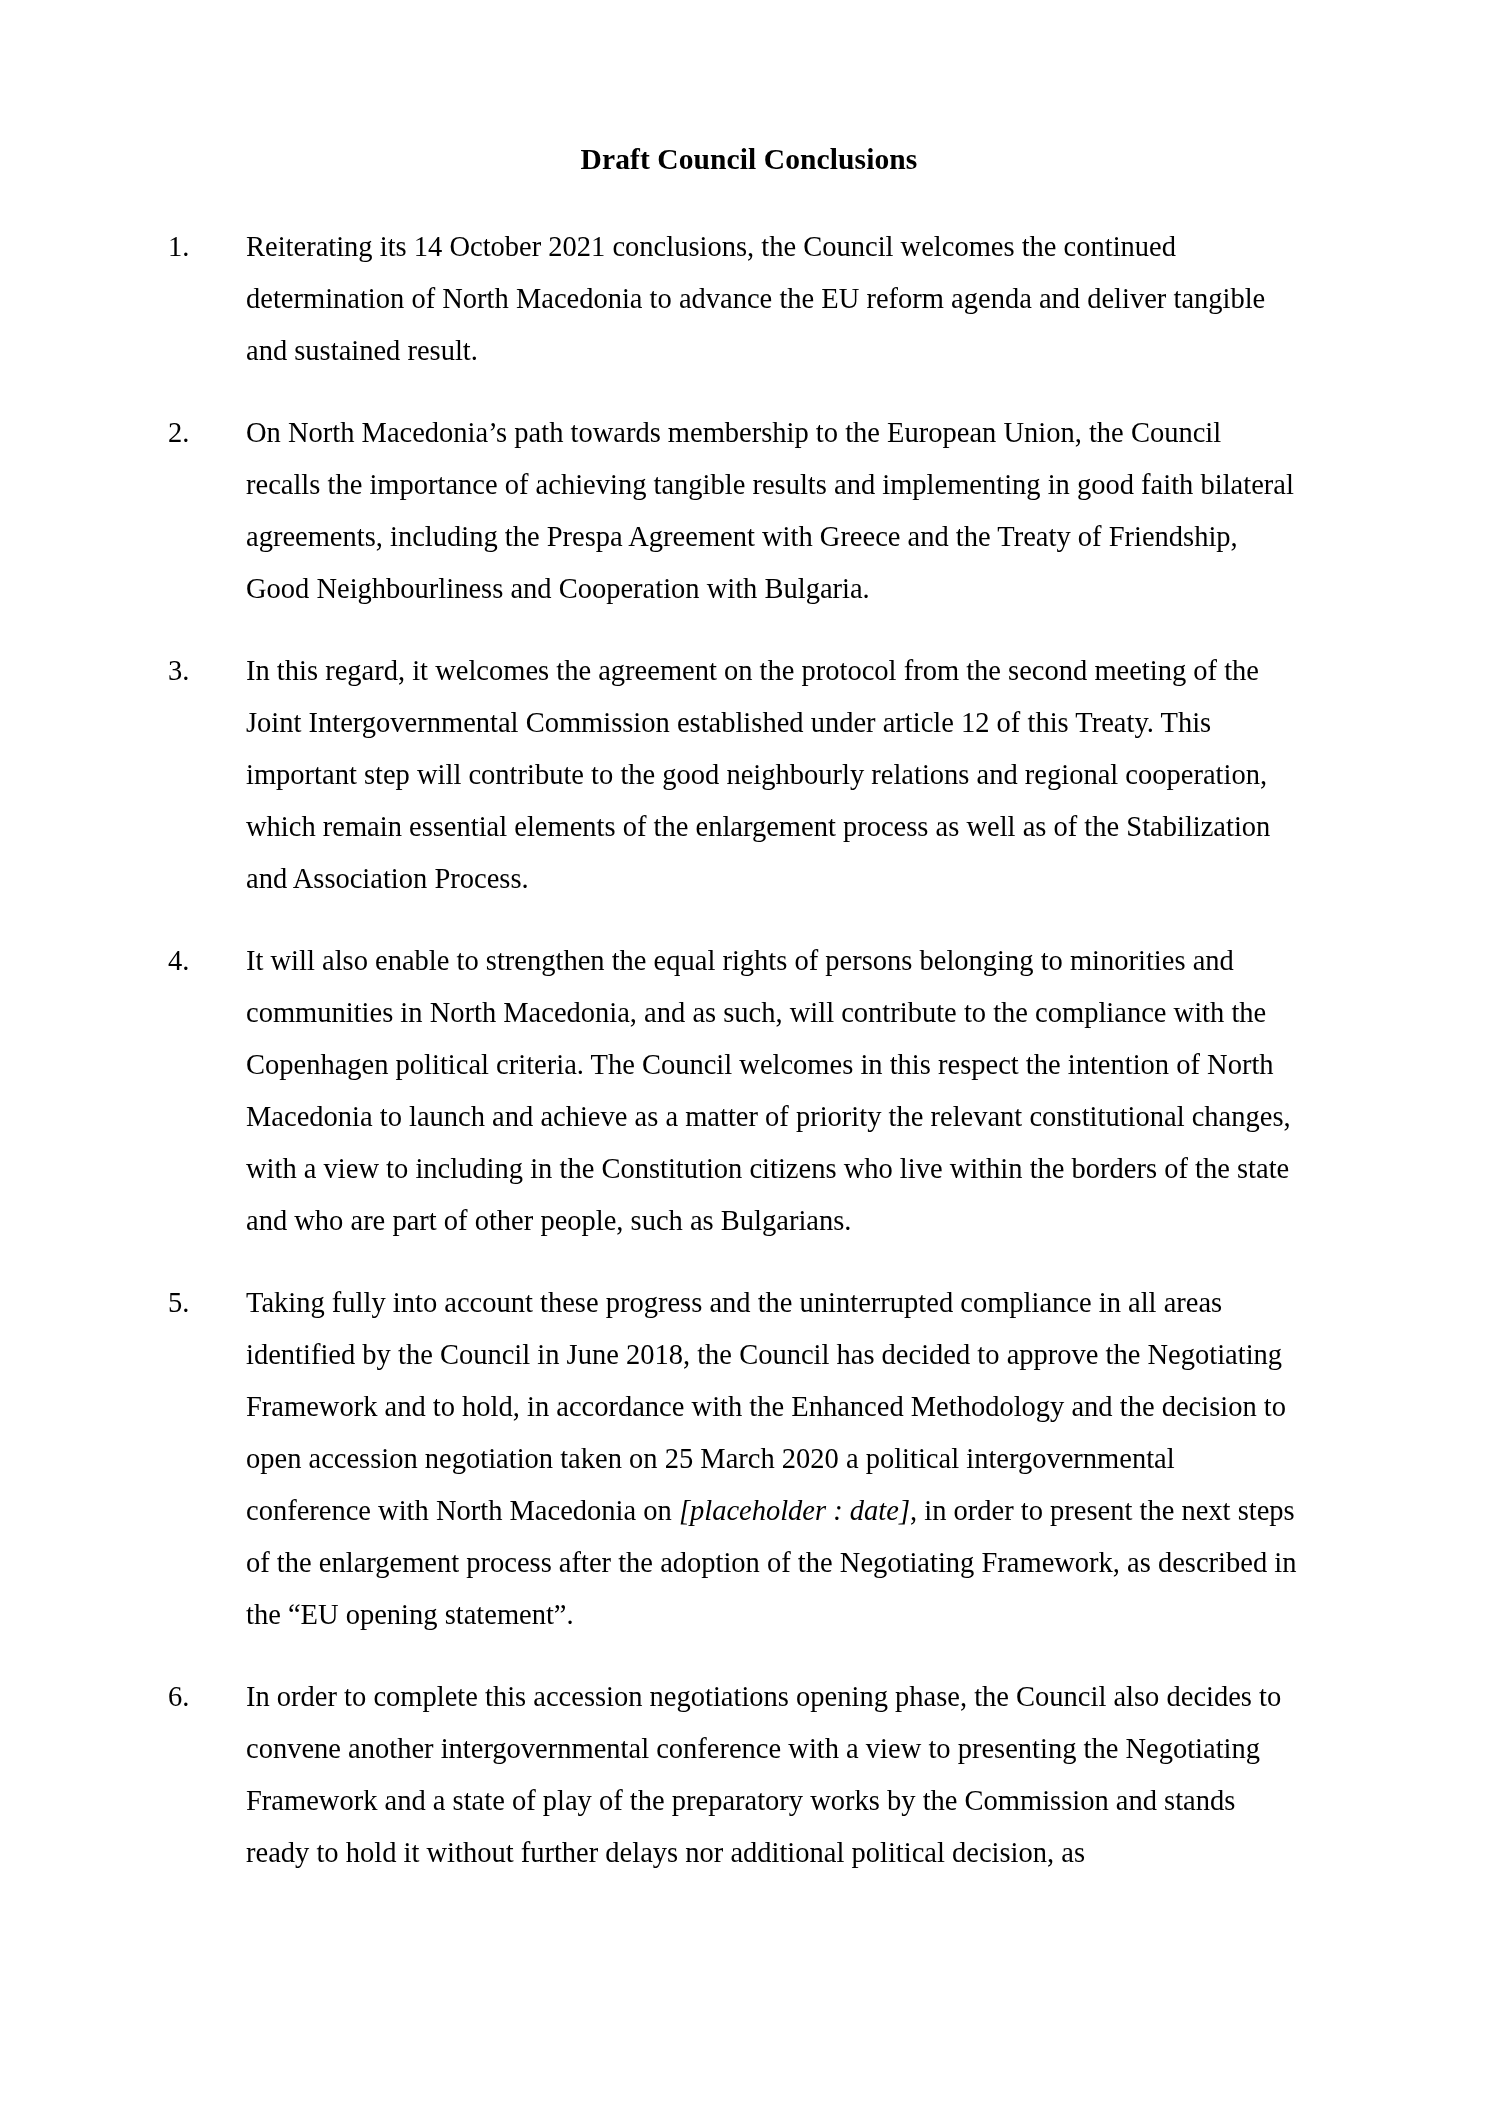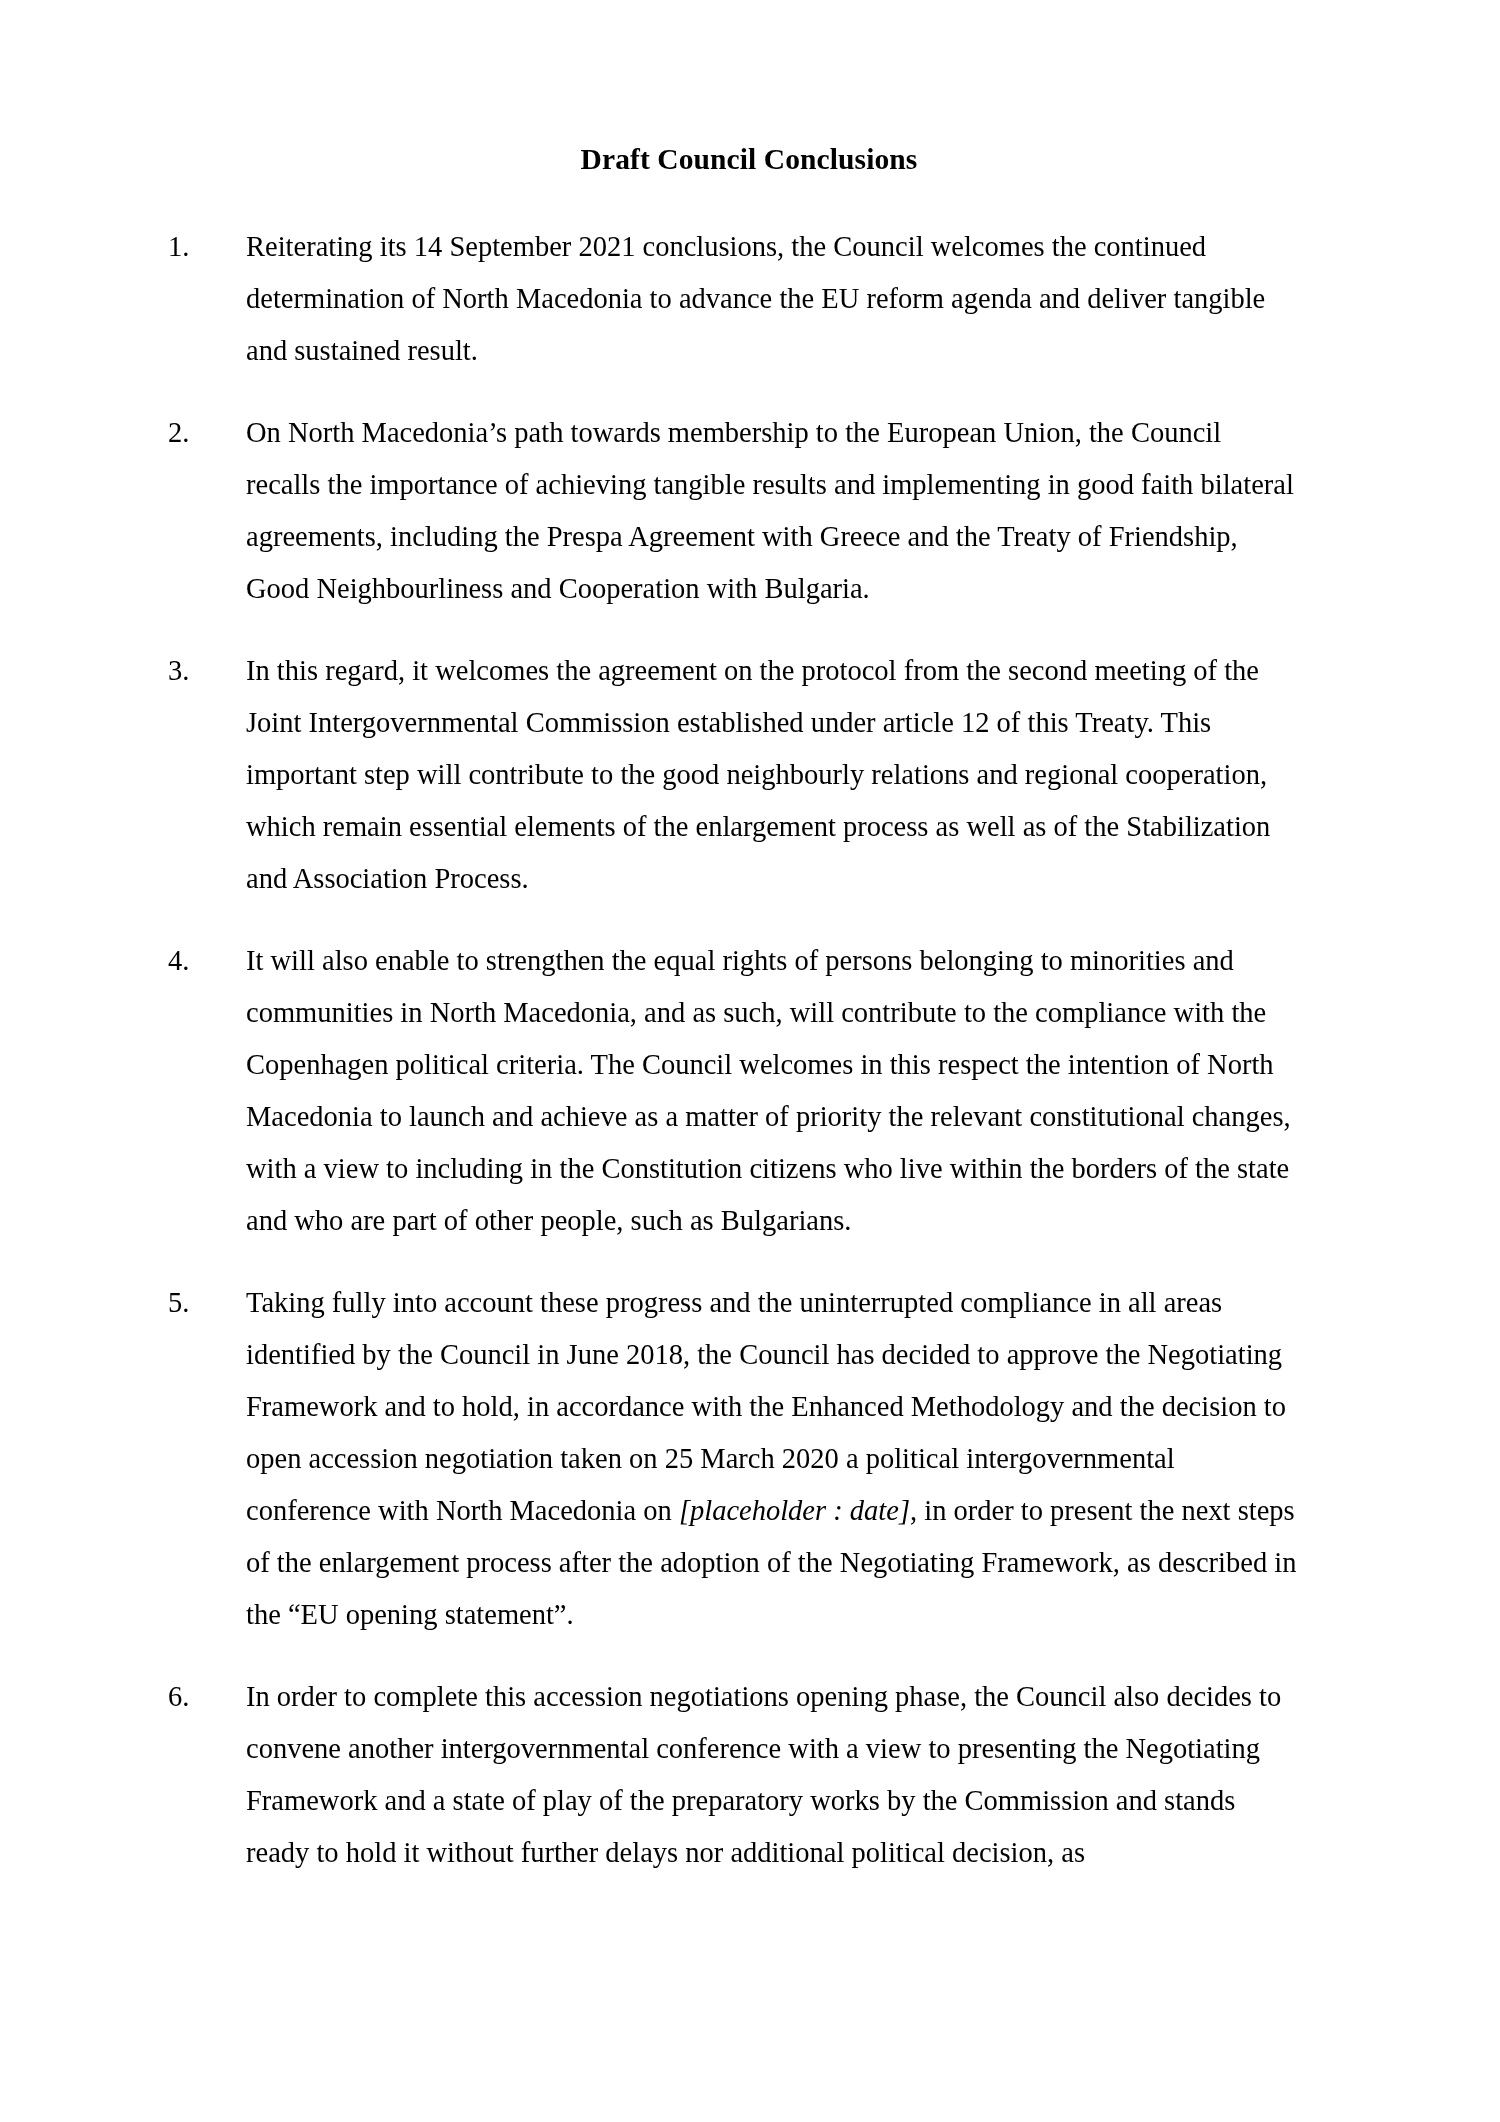--- a/index.html
+++ b/index.html
@@ -66,21 +66,21 @@
 <body>
 
 <div class="page">
 
   <div class="doc-title">Draft Council Conclusions</div>
 
   <div class="clause-list">
 
     <div class="clause">
       <div class="clause-num">1.</div>
-      <div class="clause-text">Reiterating its 14 September 2021 conclusions, the Council welcomes the continued determination of North Macedonia to advance the EU reform agenda and deliver tangible and sustained result.</div>
+      <div class="clause-text">Reiterating its 14 October 2021 conclusions, the Council welcomes the continued determination of North Macedonia to advance the EU reform agenda and deliver tangible and sustained result.</div>
     </div>
 
     <div class="clause">
       <div class="clause-num">2.</div>
       <div class="clause-text">On North Macedonia’s path towards membership to the European Union, the Council recalls the importance of achieving tangible results and implementing in good faith bilateral agreements, including the Prespa Agreement with Greece and the Treaty of Friendship, Good Neighbourliness and Cooperation with Bulgaria.</div>
     </div>
 
     <div class="clause">
       <div class="clause-num">3.</div>
       <div class="clause-text">In this regard, it welcomes the agreement on the protocol from the second meeting of the Joint Intergovernmental Commission established under article 12 of this Treaty. This important step will contribute to the good neighbourly relations and regional cooperation, which remain essential elements of the enlargement process as well as of the Stabilization and Association Process.</div>

